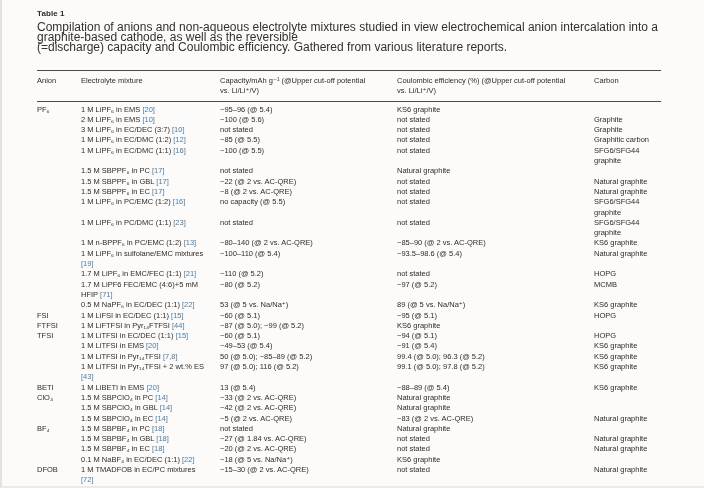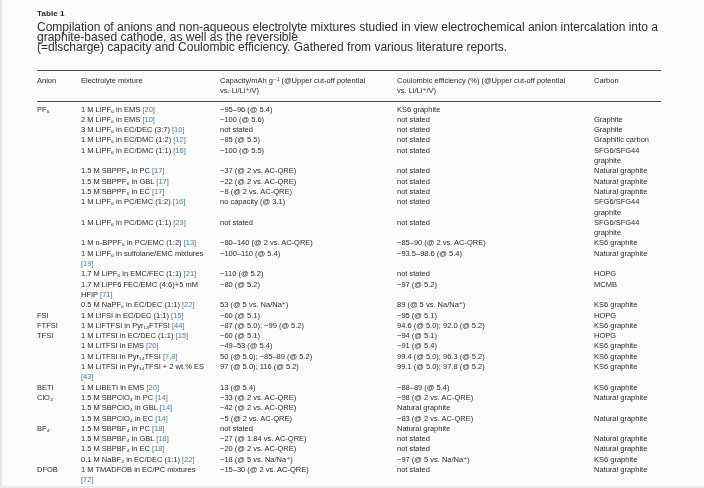--- a/index.html
+++ b/index.html
@@ -104,42 +104,41 @@
           <div class="td anion"></div>
           <div class="td elec"><span>1 M LiPF₆ in EC/DMC (1:1)</span> <span class="ref">[16]</span></div>
           <div class="td cap">~100 (@ 5.5)</div>
           <div class="td ce">not stated</div>
           <div class="td carbon">SFG6/SFG44
 graphite</div>
         </div>
         <div class="tr">
           <div class="td anion"></div>
           <div class="td elec"><span>1.5 M SBPPF₆ in PC</span> <span class="ref">[17]</span></div>
-          <div class="td cap">~37 (@ 2 vs. AC-QRE)</div>
           <div class="td ce">not stated</div>
           <div class="td carbon">Natural graphite</div>
         </div>
         <div class="tr">
           <div class="td anion"></div>
           <div class="td elec"><span>1.5 M SBPPF₆ in GBL</span> <span class="ref">[17]</span></div>
           <div class="td cap">~22 (@ 2 vs. AC-QRE)</div>
           <div class="td ce">not stated</div>
           <div class="td carbon">Natural graphite</div>
         </div>
         <div class="tr">
           <div class="td anion"></div>
           <div class="td elec"><span>1.5 M SBPPF₆ in EC</span> <span class="ref">[17]</span></div>
           <div class="td cap">~8 (@ 2 vs. AC-QRE)</div>
           <div class="td ce">not stated</div>
           <div class="td carbon">Natural graphite</div>
         </div>
         <div class="tr">
           <div class="td anion"></div>
           <div class="td elec"><span>1 M LiPF₆ in PC/EMC (1:2)</span> <span class="ref">[16]</span></div>
-          <div class="td cap">no capacity (@ 3.1)</div>
+          <div class="td cap">no capacity (@ 5.5)</div>
           <div class="td ce">not stated</div>
           <div class="td carbon">SFG6/SFG44
 graphite</div>
         </div>
         <div class="tr">
           <div class="td anion"></div>
           <div class="td elec"><span>1 M LiPF₆ in PC/DMC (1:1)</span> <span class="ref">[23]</span></div>
           <div class="td cap">not stated</div>
           <div class="td ce">not stated</div>
           <div class="td carbon">SFG6/SFG44
@@ -186,21 +185,20 @@
           <div class="td anion">FSI</div>
           <div class="td elec"><span>1 M LiFSI in EC/DEC (1:1)</span> <span class="ref">[15]</span></div>
           <div class="td cap">~60 (@ 5.1)</div>
           <div class="td ce">~95 (@ 5.1)</div>
           <div class="td carbon">HOPG</div>
         </div>
         <div class="tr">
           <div class="td anion">FTFSI</div>
           <div class="td elec"><span>1 M LiFTFSI in Pyr₁₄FTFSI</span> <span class="ref">[44]</span></div>
           <div class="td cap">~87 (@ 5.0); ~99 (@ 5.2)</div>
-          <div class="td ce">94.6 (@ 5.0); 92.0 (@ 5.2)</div>
           <div class="td carbon">KS6 graphite</div>
         </div>
         <div class="tr">
           <div class="td anion">TFSI</div>
           <div class="td elec"><span>1 M LiTFSI in EC/DEC (1:1)</span> <span class="ref">[15]</span></div>
           <div class="td cap">~60 (@ 5.1)</div>
           <div class="td ce">~94 (@ 5.1)</div>
           <div class="td carbon">HOPG</div>
         </div>
         <div class="tr">
@@ -229,21 +227,20 @@
           <div class="td anion">BETI</div>
           <div class="td elec"><span>1 M LiBETI in EMS</span> <span class="ref">[20]</span></div>
           <div class="td cap">13 (@ 5.4)</div>
           <div class="td ce">~88–89 (@ 5.4)</div>
           <div class="td carbon">KS6 graphite</div>
         </div>
         <div class="tr">
           <div class="td anion">ClO₄</div>
           <div class="td elec"><span>1.5 M SBPClO₄ in PC</span> <span class="ref">[14]</span></div>
           <div class="td cap">~33 (@ 2 vs. AC-QRE)</div>
-          <div class="td ce">~98 (@ 2 vs. AC-QRE)</div>
           <div class="td carbon">Natural graphite</div>
         </div>
         <div class="tr">
           <div class="td anion"></div>
           <div class="td elec"><span>1.5 M SBPClO₄ in GBL</span> <span class="ref">[14]</span></div>
           <div class="td cap">~42 (@ 2 vs. AC-QRE)</div>
           <div class="td carbon">Natural graphite</div>
         </div>
         <div class="tr">
           <div class="td anion"></div>
@@ -269,21 +266,20 @@
           <div class="td anion"></div>
           <div class="td elec"><span>1.5 M SBPBF₄ in EC</span> <span class="ref">[18]</span></div>
           <div class="td cap">~20 (@ 2 vs. AC-QRE)</div>
           <div class="td ce">not stated</div>
           <div class="td carbon">Natural graphite</div>
         </div>
         <div class="tr">
           <div class="td anion"></div>
           <div class="td elec"><span>0.1 M NaBF₄ in EC/DEC (1:1)</span> <span class="ref">[22]</span></div>
           <div class="td cap">~18 (@ 5 vs. Na/Na⁺)</div>
-          <div class="td ce">~97 (@ 5 vs. Na/Na⁺)</div>
           <div class="td carbon">KS6 graphite</div>
         </div>
         <div class="tr">
           <div class="td anion">DFOB</div>
           <div class="td elec"><span>1 M TMADFOB in EC/PC mixtures
 </span> <span class="ref">[72]</span></div>
           <div class="td cap">~15–30 (@ 2 vs. AC-QRE)</div>
           <div class="td ce">not stated</div>
           <div class="td carbon">Natural graphite</div>
         </div>

